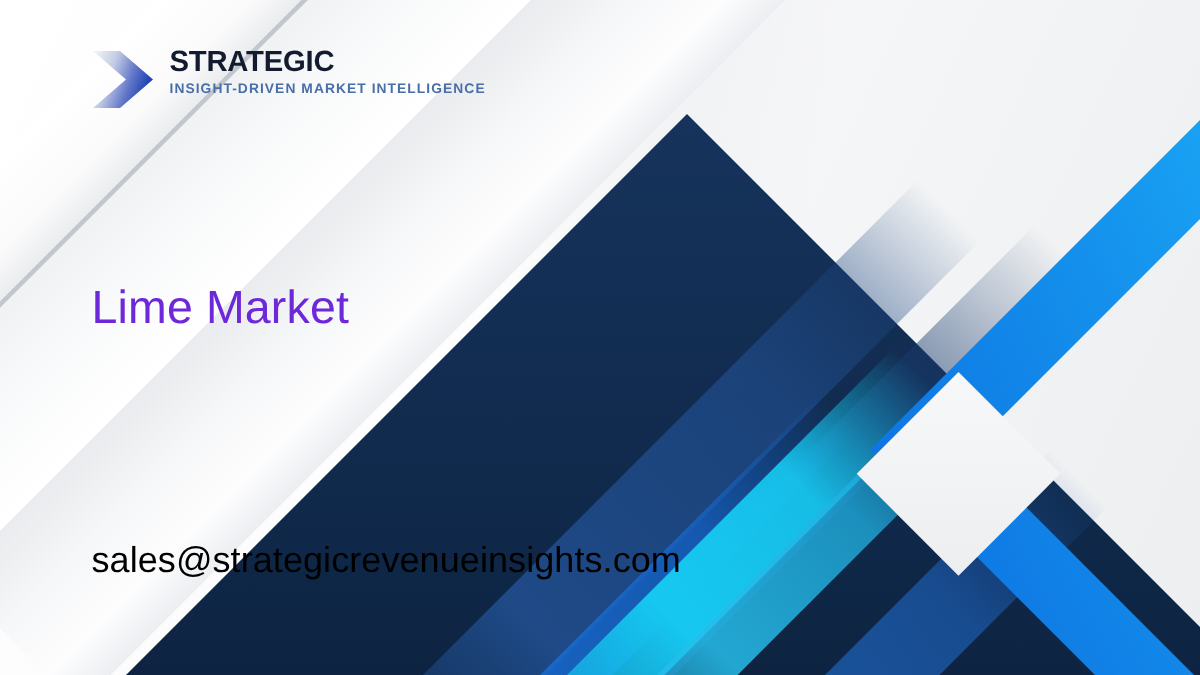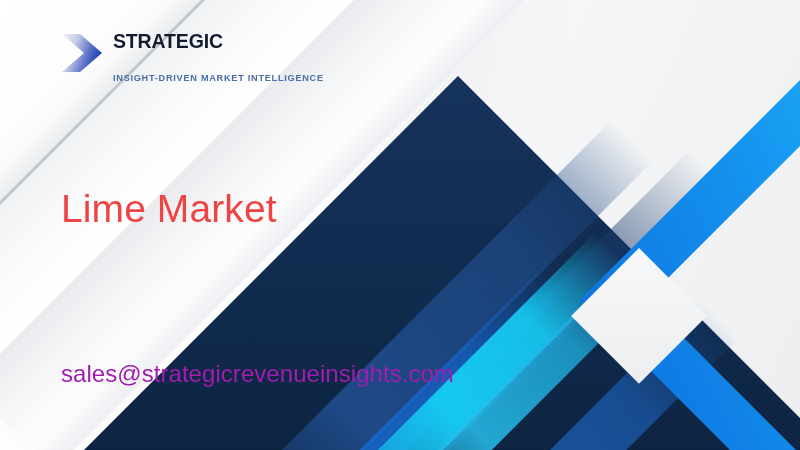--- a/index.html
+++ b/index.html
@@ -179,46 +179,46 @@
   .logo-text { padding-top: 1px; }
   .logo-line {
     font-size: 19.5px;
     font-weight: bold;
     line-height: 20.5px;
     color: #131c2e;
     letter-spacing: -0.15px;
     white-space: nowrap;
   }
   .logo-tag {
-    margin-top: 21px;
+    margin-top: 2px;
     font-size: 9.2px;
     font-weight: bold;
     letter-spacing: 0.72px;
     color: #4a6ea8;
     white-space: nowrap;
   }
 
   .report-title {
     position: absolute;
     left: 61px;
     top: 187px;
-    font-size: 39px;
+    font-size: 31px;
     font-weight: normal;
-    color: #ef4444;
+    color: #6d28d9;
     letter-spacing: 0.1px;
     white-space: nowrap;
   }
 
   .contact-email {
     position: absolute;
     left: 61px;
     top: 360px;
     font-size: 24px;
     font-weight: normal;
-    color: #a21caf;
+    color: #000000;
     letter-spacing: 0.05px;
     white-space: nowrap;
   }
 </style>
 </head>
 <body>
 
 <div class="slide">
 
   <div class="bg-base"></div>

